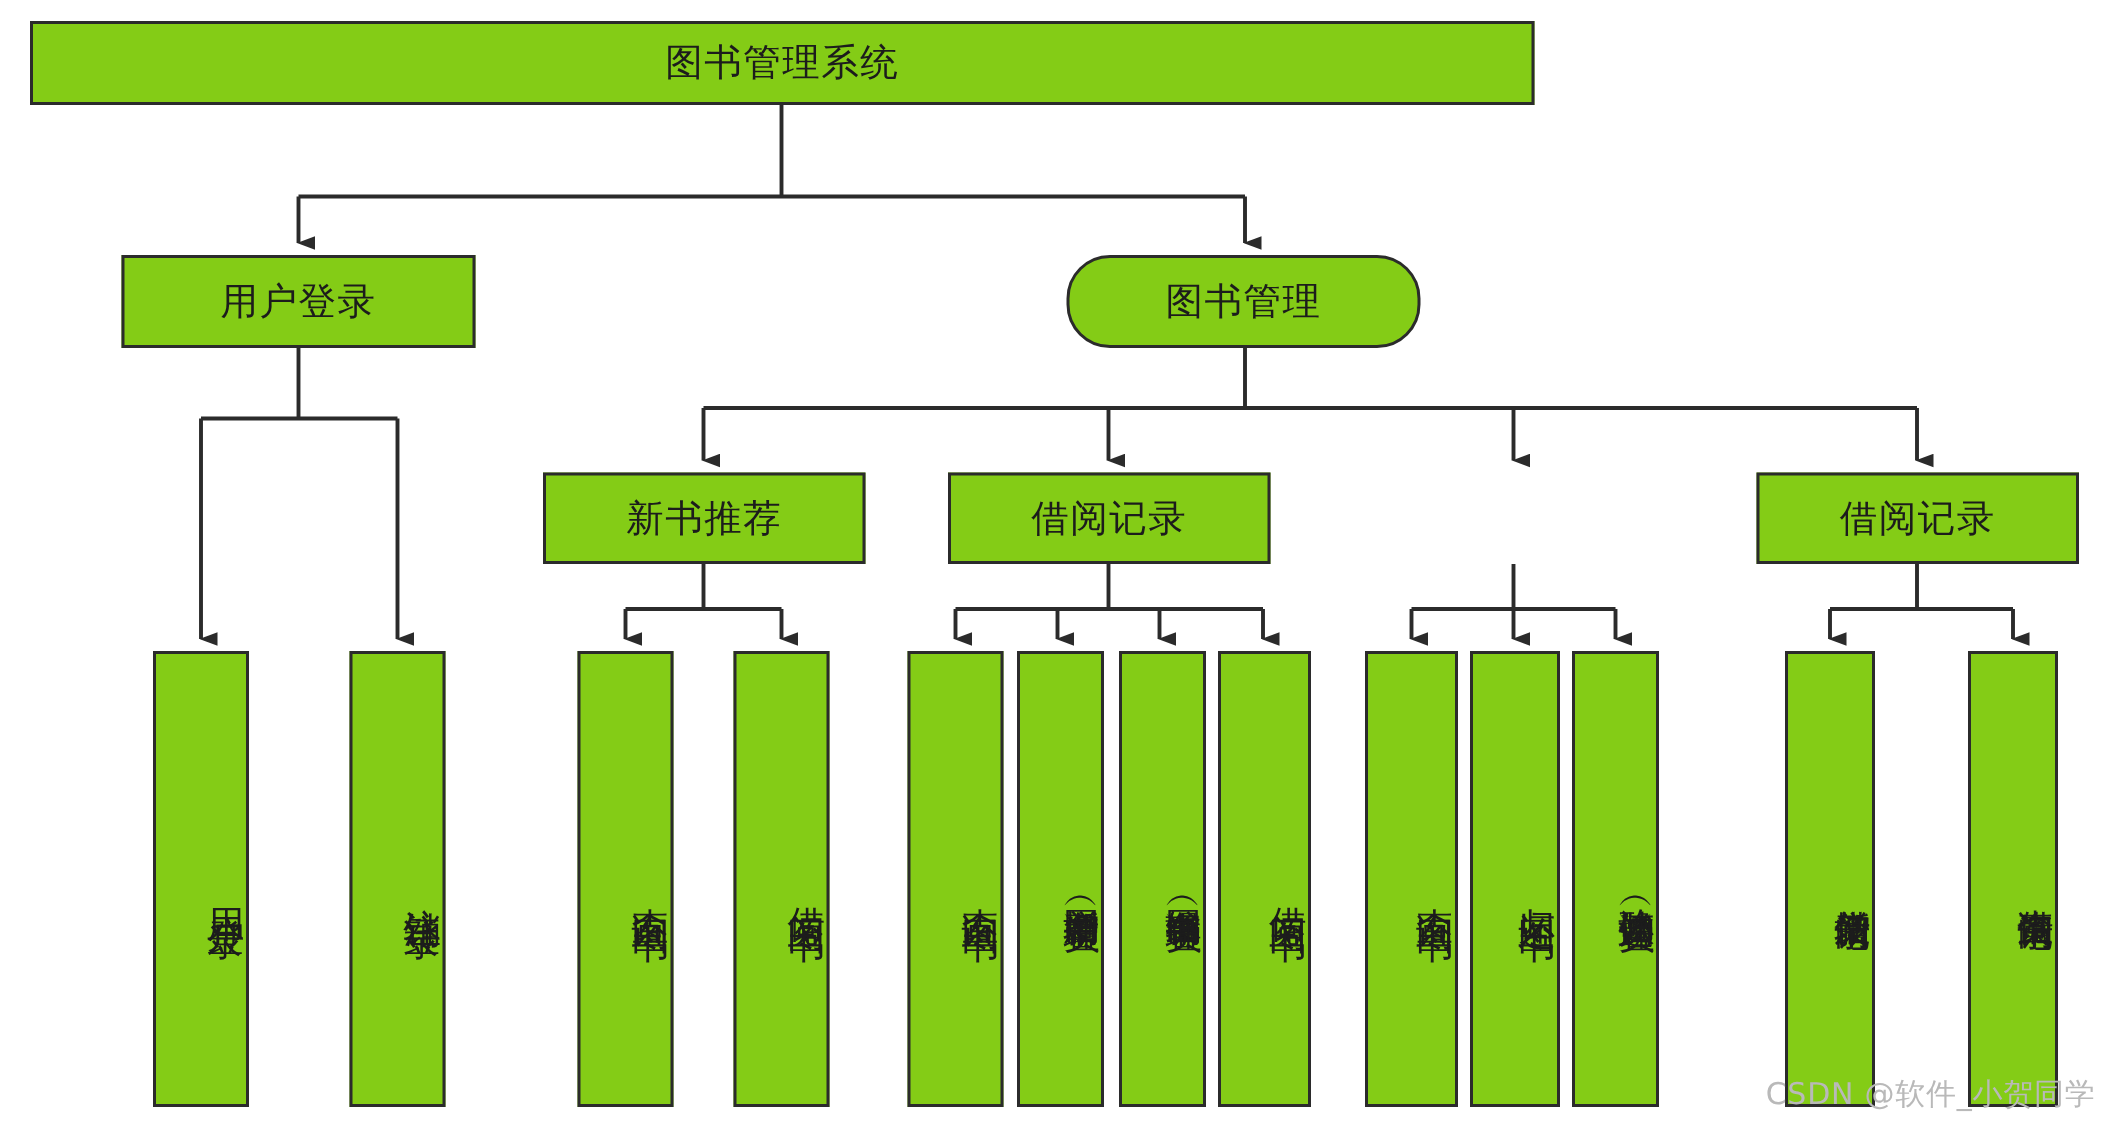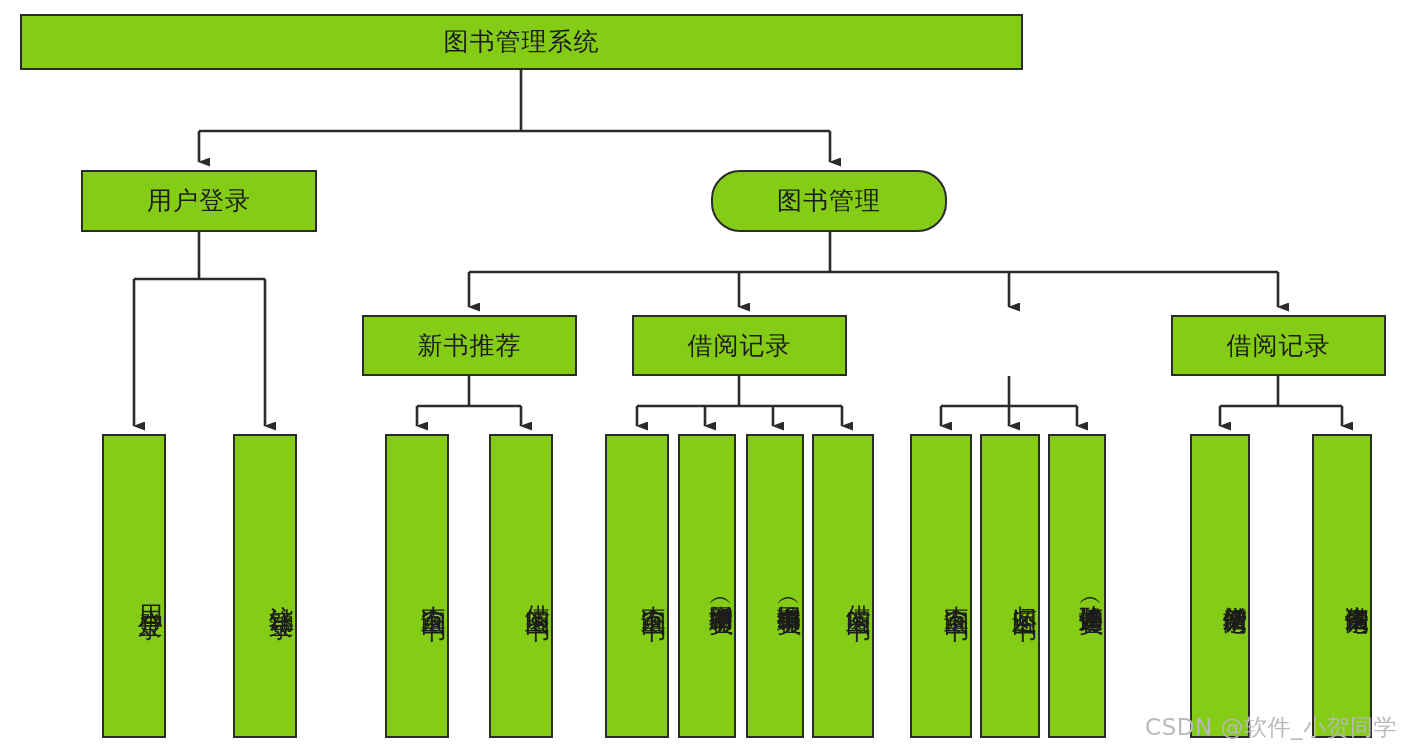--- a/index.html
+++ b/index.html
@@ -51,21 +51,21 @@
   }
   .node.v.tight{
     letter-spacing:1px;
     font-size:24px;
     padding-top:8px;
   }
   .watermark{
     position:absolute;
     right:8px;
     bottom:4px;
-    font-size:23px;
+    font-size:20px;
     color:#b9b9b9;
     letter-spacing:0.5px;
     z-index:5;
     white-space:nowrap;
   }
 </style>
 </head>
 <body>
 
 <div id="canvas">

